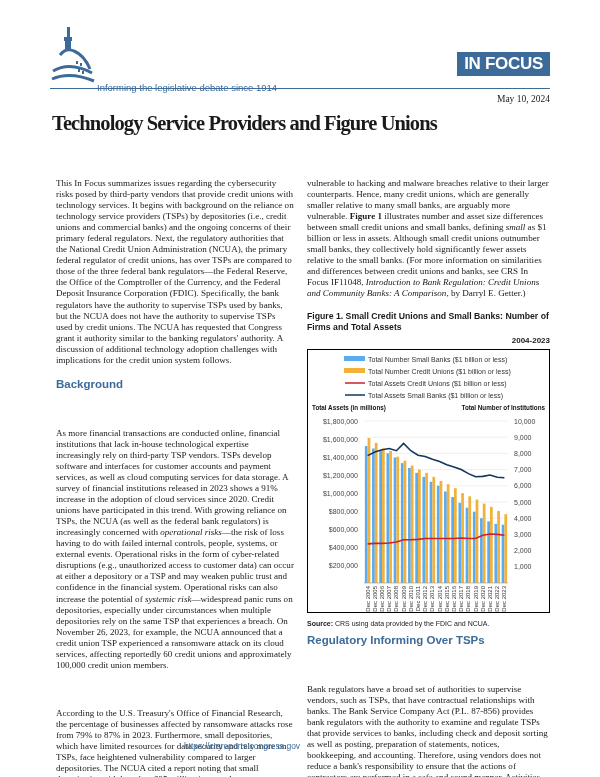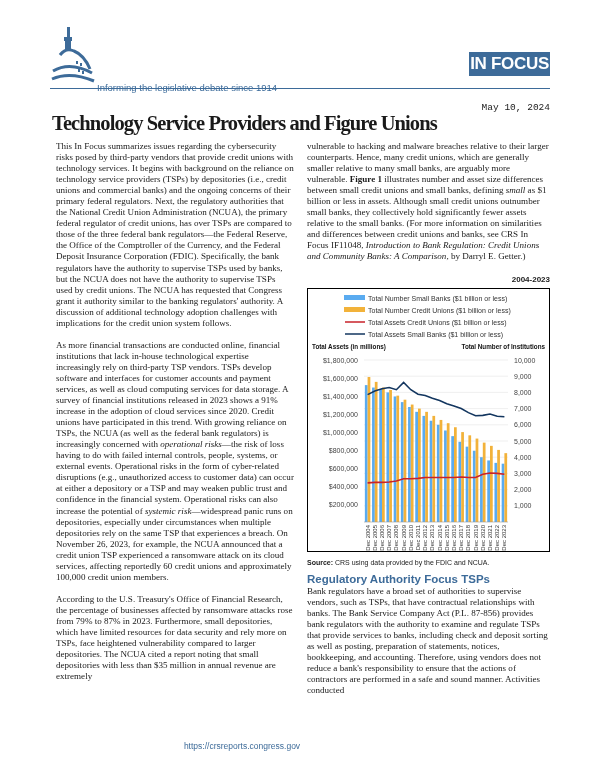--- a/index.html
+++ b/index.html
@@ -1,28 +1,28 @@
 <!DOCTYPE html>
 <html><head>
 <meta charset="utf-8">
 <style>
   * { box-sizing: border-box; margin: 0; padding: 0; }
   body { width: 600px; height: 777px; background: #ffffff; position: relative; overflow: hidden; font-family: "DejaVu Serif", "Liberation Serif", serif; color: #1a1a1a; }
   .header { position: absolute; left: 50px; top: 25px; width: 500px; height: 70px; }
   .logo-icon { position: absolute; left: 0; top: 0; width: 46px; height: 62px; }
   .brand-name { position: absolute; left: 46px; top: 42px; font-family: "Liberation Sans", sans-serif; font-weight: bold; font-style: italic; font-size: 13.5px; color: #3a6a9a; letter-spacing: -0.2px; white-space: nowrap; }
   .brand-tag { position: absolute; left: 47px; top: 57px; font-family: "Liberation Sans", sans-serif; font-size: 9.5px; color: #3a6a9a; white-space: nowrap; }
-  .badge { position: absolute; right: 0; top: 27px; background: #3d6b99; color: #fff; font-family: "Liberation Sans", sans-serif; font-weight: bold; font-size: 17px; padding: 2px 1px; letter-spacing: -0.3px; }
+  .badge { position: absolute; right: 0; top: 27px; background: #3d6b99; color: #fff; font-family: "Liberation Sans", sans-serif; font-weight: bold; font-size: 17px; padding: 2px 7px; letter-spacing: -0.3px; }
   .header-rule { position: absolute; left: 50px; top: 88px; width: 500px; height: 1px; background: #3d6b99; }
-  .date { position: absolute; right: 50px; top: 102px; font-size: 9.5px; font-family: Liberation Mono, monospace; }
+  .date { position: absolute; right: 50px; top: 94px; font-size: 9.5px; font-family: Liberation Serif, serif; }
   .title { position: absolute; left: 52px; top: 112px; font-family: "Liberation Serif", serif; font-weight: bold; font-size: 20.5px; letter-spacing: -0.9px; white-space: nowrap; }
   .col { position: absolute; top: 141px; font-family: "Liberation Serif", serif; font-size: 9.05px; line-height: 11.05px; }
   .col-left { left: 56px; width: 238px; }
   .col-right { left: 307px; width: 243px; }
-  .col p { margin-bottom: 11px; }
+  .col p { margin-bottom: 11px; margin-top: 37px; }
   .col p.tight { margin-bottom: 0; }
   .h2 { font-family: "Liberation Sans", sans-serif; font-weight: bold; color: #3d6b99; font-size: 11.5px; line-height: 14px; margin-top: 0px; }
   .fig-title { font-family: "Liberation Sans", sans-serif; font-weight: bold; font-size: 8.7px; line-height: 11px; margin-top: 0px; }
   .fig-sub { font-family: "Liberation Sans", sans-serif; font-weight: bold; font-size: 8px; margin-top: 2px; margin-bottom: 3px; text-align: right; }
   .chart-box { width: 243px; height: 264px; border: 1px solid #000; position: relative; font-family: "Liberation Sans", sans-serif; }
   .source { font-family: "Liberation Sans", sans-serif; font-size: 7px; margin-top: 5px; margin-bottom: 4px; }
   .footer { position: absolute; left: 0; width: 484px; top: 741px; text-align: center; font-family: "Liberation Sans", sans-serif; font-size: 8.5px; color: #3d6b99; }
   em { font-style: italic; }
 </style>
 </head>
@@ -43,26 +43,28 @@
   </svg>
   <div class="brand-tag">Informing the legislative debate since 1914</div>
   <div class="badge">IN FOCUS</div>
 </div>
 <div class="header-rule"></div>
 <div class="date">May 10, 2024</div>
 <h1 class="title">Technology Service Providers and Figure Unions</h1>
 
 <div class="col col-left">
   <p>This In Focus summarizes issues regarding the cybersecurity risks posed by third-party vendors that provide credit unions with technology services. It begins with background on the reliance on technology service providers (TSPs) by depositories (i.e., credit unions and commercial banks) and the ongoing concerns of their primary federal regulators. Next, the regulatory authorities that the National Credit Union Administration (NCUA), the primary federal regulator of credit unions, has over TSPs are compared to those of the three federal bank regulators—the Federal Reserve, the Office of the Comptroller of the Currency, and the Federal Deposit Insurance Corporation (FDIC). Specifically, the bank regulators have the authority to supervise TSPs used by banks, but the NCUA does not have the authority to supervise TSPs used by credit unions. The NCUA has requested that Congress grant it authority similar to the banking regulators' authority. A discussion of additional technology adoption challenges with implications for the credit union system follows.</p>
+  <div class="h2">Background</div>
   <p><span>As more financial transactions are conducted online, financial institutions that lack in-house technological expertise increasingly rely on third-party TSP vendors. TSPs develop software and interfaces for customer accounts and payment services, as well as cloud computing services for data storage. A survey of financial institutions released in 2023 shows a 91% increase in the adoption of cloud services since 2020. Credit unions have participated in this trend. With growing reliance on TSPs, the NCUA (as well as the federal bank regulators) is increasingly concerned with </span><em>operational risks</em><span>—the risk of loss having to do with failed internal controls, people, systems, or external events. Operational risks in the form of cyber-related disruptions (e.g., unauthorized access to customer data) can occur at either a depository or a TSP and may weaken public trust and confidence in the financial system. Operational risks can also increase the potential of </span><em>systemic risk</em><span>—widespread panic runs on depositories, especially under circumstances when multiple depositories rely on the same TSP that experiences a breach. On November 26, 2023, for example, the NCUA announced that a credit union TSP experienced a ransomware attack on its cloud services, affecting reportedly 60 credit unions and approximately 100,000 credit union members.</span></p>
   <p class="tight">According to the U.S. Treasury's Office of Financial Research, the percentage of businesses affected by ransomware attacks rose from 79% to 87% in 2023. Furthermore, small depositories, which have limited resources for data security and rely more on TSPs, face heightened vulnerability compared to larger depositories. The NCUA cited a report noting that small depositories with less than $35 million in annual revenue are extremely</p>
 </div>
 
 <div class="col col-right">
   <p><span>vulnerable to hacking and malware breaches relative to their larger counterparts. Hence, many credit unions, which are generally smaller relative to many small banks, are arguably more vulnerable. </span><b>Figure 1</b><span> illustrates number and asset size differences between small credit unions and small banks, defining </span><em>small</em><span> as $1 billion or less in assets. Although small credit unions outnumber small banks, they collectively hold significantly fewer assets relative to the small banks. (For more information on similarities and differences between credit unions and banks, see CRS In Focus IF11048, </span><em>Introduction to Bank Regulation: Credit Unions and Community Banks: A Comparison</em><span>, by Darryl E. Getter.)</span></p>
+  <div class="fig-title">Figure 1. Small Credit Unions and Small Banks: Number of Firms and Total Assets</div>
   <div class="fig-sub">2004-2023</div>
   <div class="chart-box">
     <svg id="chart-svg" width="241" height="262">
         <g>
           <rect x="36" y="6" width="21" height="5" fill="#5aabf0"></rect>
           <text x="60" y="12" font-size="7" font-family="&quot;Liberation Sans&quot;, sans-serif" fill="#333">Total Number Small Banks ($1 billion or less)</text>
         </g>
         <g>
           <rect x="36" y="18" width="21" height="5" fill="#f2b23a"></rect>
           <text x="60" y="24" font-size="7" font-family="&quot;Liberation Sans&quot;, sans-serif" fill="#333">Total Number Credit Unions ($1 billion or less)</text>
@@ -165,17 +167,17 @@
         <text x="155.20000000000002" y="236" font-size="6" font-family="&quot;Liberation Sans&quot;, sans-serif" fill="#333" text-anchor="end" transform="rotate(-90 155.20000000000002 236)">Dec 2017</text>
         <text x="162.4" y="236" font-size="6" font-family="&quot;Liberation Sans&quot;, sans-serif" fill="#333" text-anchor="end" transform="rotate(-90 162.4 236)">Dec 2018</text>
         <text x="169.6" y="236" font-size="6" font-family="&quot;Liberation Sans&quot;, sans-serif" fill="#333" text-anchor="end" transform="rotate(-90 169.6 236)">Dec 2019</text>
         <text x="176.79999999999998" y="236" font-size="6" font-family="&quot;Liberation Sans&quot;, sans-serif" fill="#333" text-anchor="end" transform="rotate(-90 176.79999999999998 236)">Dec 2020</text>
         <text x="184" y="236" font-size="6" font-family="&quot;Liberation Sans&quot;, sans-serif" fill="#333" text-anchor="end" transform="rotate(-90 184 236)">Dec 2021</text>
         <text x="191.2" y="236" font-size="6" font-family="&quot;Liberation Sans&quot;, sans-serif" fill="#333" text-anchor="end" transform="rotate(-90 191.2 236)">Dec 2022</text>
         <text x="198.4" y="236" font-size="6" font-family="&quot;Liberation Sans&quot;, sans-serif" fill="#333" text-anchor="end" transform="rotate(-90 198.4 236)">Dec 2023</text>
       </svg>
   </div>
   <div class="source"><b>Source:</b><span> CRS using data provided by the FDIC and NCUA.</span></div>
-  <div class="h2">Regulatory Authority Focus TSPs</div>
+  <div class="h2">Regulatory Informing Over TSPs</div>
   <p class="tight">Bank regulators have a broad set of authorities to supervise vendors, such as TSPs, that have contractual relationships with banks. The Bank Service Company Act (P.L. 87-856) provides bank regulators with the authority to examine and regulate TSPs that provide services to banks, including check and deposit sorting as well as posting, preparation of statements, notices, bookkeeping, and accounting. Therefore, using vendors does not reduce a bank's responsibility to ensure that the actions of contractors are performed in a safe and sound manner. Activities conducted</p>
 </div>
 
 <div class="footer">https://crsreports.congress.gov</div>
 
 </body></html>

